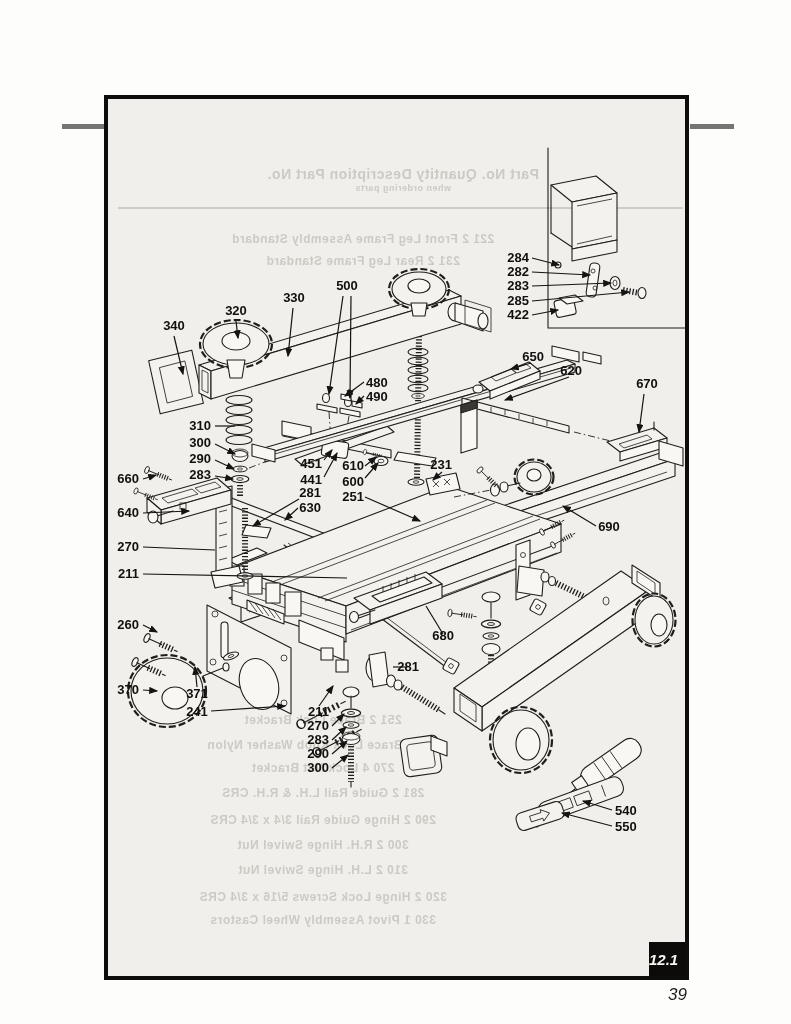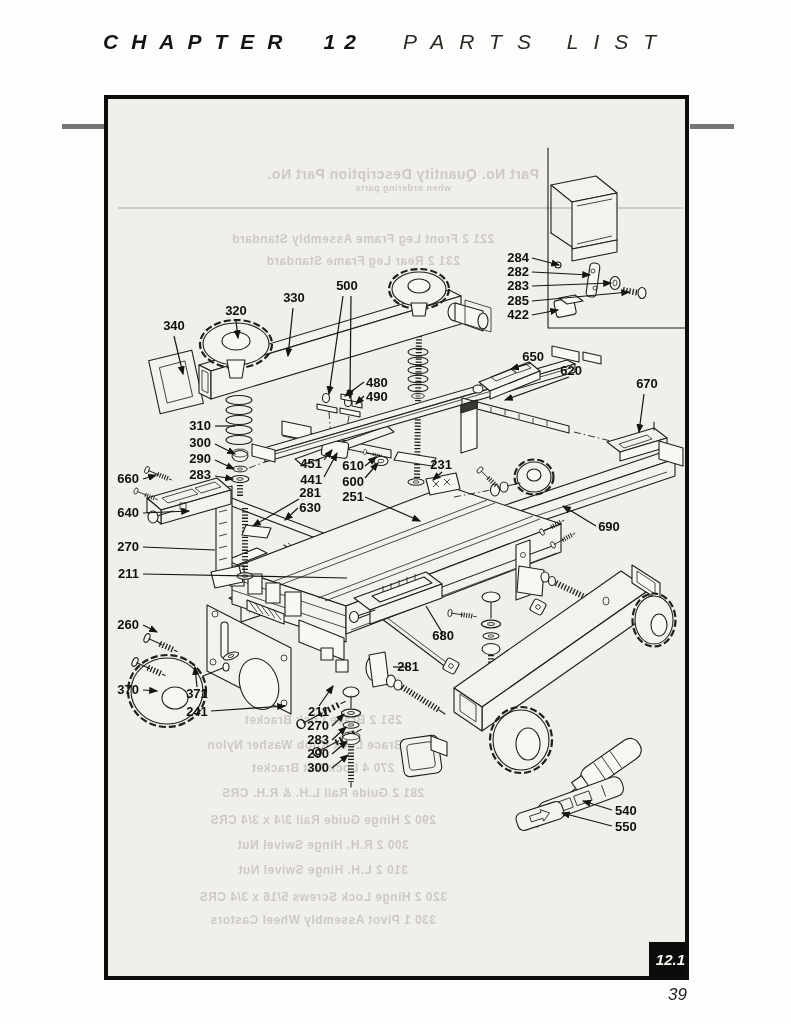--- a/index.html
+++ b/index.html
@@ -20,41 +20,38 @@
   .fig svg{position:absolute;left:0;top:0;width:577px;height:877px;}
   
   .ghost{position:absolute;inset:0;overflow:hidden;}
   .ghost-line{position:absolute;transform:scaleX(-1);color:#b0aca3;opacity:.55;
               font-weight:700;white-space:nowrap;text-align:center;filter:blur(.6px);
               letter-spacing:.5px;}
   .ghost-rule{position:absolute;height:2px;background:#b5b1a8;opacity:.55;filter:blur(.5px);}
   
   .badge{position:absolute;right:0;bottom:0;width:36px;height:34px;background:#0c0b0a;
          color:#f7f6f3;font-weight:700;font-size:15px;display:flex;align-items:center;
-         justify-content:flex-end;font-style:italic;}
+         justify-content:flex-start;font-style:italic;}
   .pageno{position:absolute;left:668px;top:985px;font-size:17px;font-style:italic;color:#1c1b19;}
   
   .ln{stroke:#1f1e1c;fill:none;stroke-width:1.1;stroke-linejoin:round;stroke-linecap:round;}
   .sol{stroke:#1f1e1c;fill:#f3f2ee;stroke-width:1.1;stroke-linejoin:round;}
   .sol2{stroke:#1f1e1c;fill:#f8f7f4;stroke-width:1.1;stroke-linejoin:round;}
   .dd{stroke:#1f1e1c;fill:none;stroke-width:.9;stroke-dasharray:7 3 1.5 3;}
   .thr{stroke:#1f1e1c;fill:none;stroke-width:6;stroke-dasharray:1.3 1.9;}
   .thn{stroke:#1f1e1c;fill:none;stroke-width:.8;}
   .lob{stroke:#1f1e1c;fill:none;stroke-width:2.2;stroke-dasharray:7 3;}
   .ldr{stroke:#151412;fill:none;stroke-width:1.2;}
   .clb{font-family:"Liberation Sans",sans-serif;font-weight:700;font-size:13px;fill:#11100e;}
 </style>
 </head>
 <body>
 
 <div class="page">
 
-  <div class="hdr">
-    <span class="chap">CHAPTER</span><span class="num">12</span><span class="ttl">PARTS LIST</span>
-  </div>
 
   <div class="bar l"></div>
   <div class="bar r"></div>
 
   <div class="fig">
 
     <div class="ghost" id="ghost">
         <div class="ghost-line" style="left: 15px; top: 67px; width: 560px; font-size: 14px;">Part No.       Quantity       Description       Part No.</div>
         <div class="ghost-line" style="left: 145px; top: 84px; width: 300px; font-size: 9px;">when ordering parts</div>
         <div class="ghost-line" style="left: 75px; top: 133px; width: 360px; font-size: 12px;">221    2    Front Leg Frame Assembly   Standard</div>

